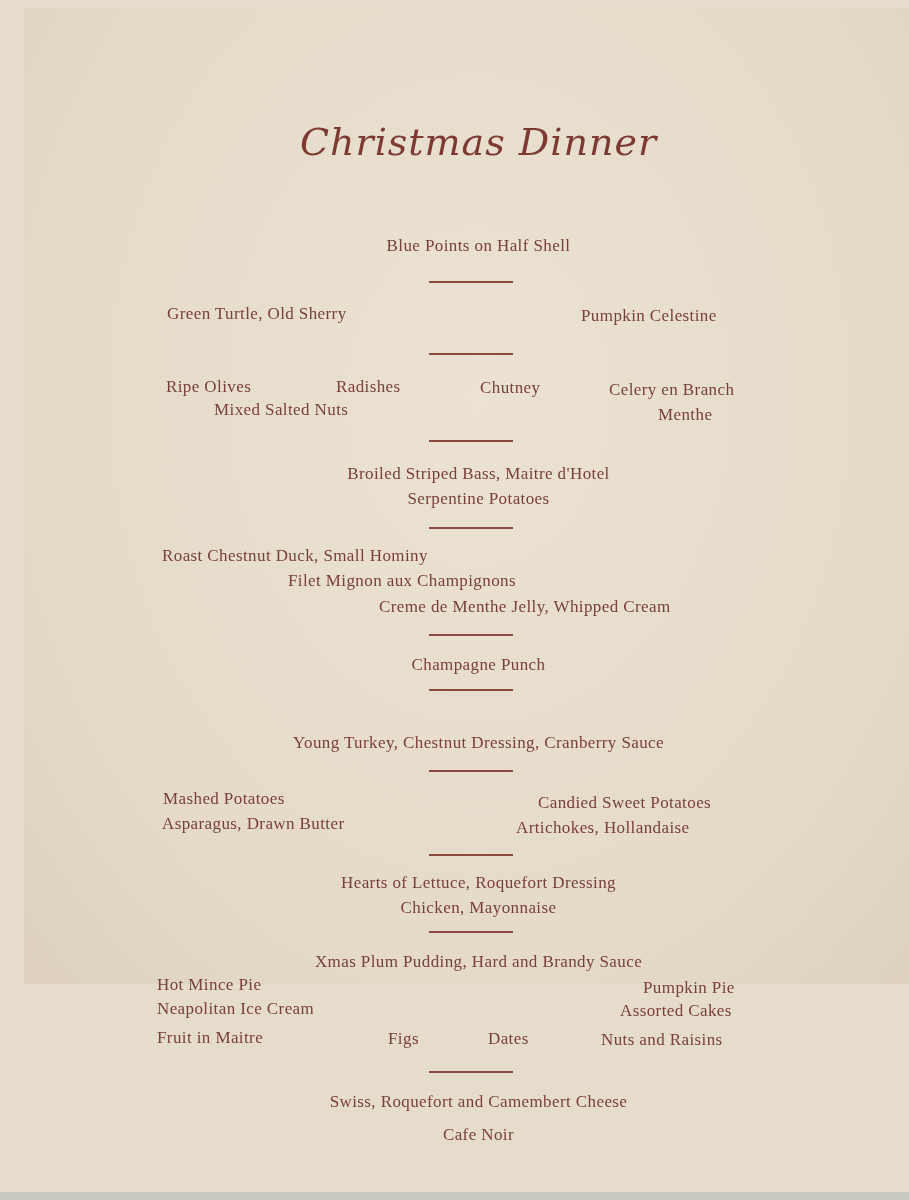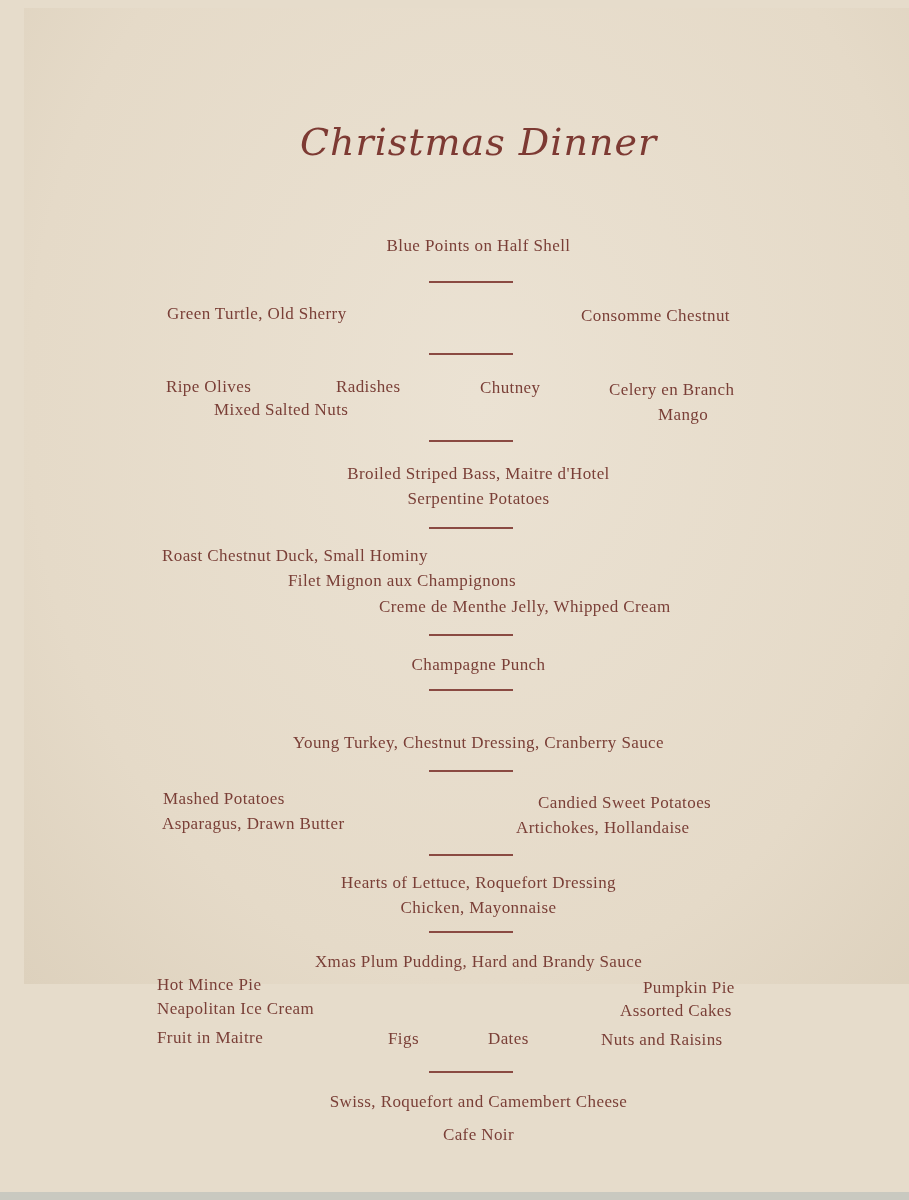--- a/index.html
+++ b/index.html
@@ -33,29 +33,29 @@
 </head>
 <body>
 
 <div class="page">
   <div class="title">Christmas Dinner</div>
 
   <div class="line center" style="top:228px">Blue Points on Half Shell</div>
   <div class="rule" style="top:273px"></div>
 
   <div class="line" style="top:296px; left:143px">Green Turtle, Old Sherry</div>
-  <div class="line" style="top:298px; left:557px">Consomme Chestnut</div>
+  <div class="line" style="top:298px; left:557px">Pumpkin Celestine</div>
   <div class="rule" style="top:345px"></div>
 
   <div class="line" style="top:369px; left:142px">Ripe Olives</div>
   <div class="line" style="top:369px; left:312px">Radishes</div>
   <div class="line" style="top:370px; left:456px">Chutney</div>
   <div class="line" style="top:372px; left:585px">Celery en Branch</div>
   <div class="line" style="top:392px; left:190px">Mixed Salted Nuts</div>
-  <div class="line" style="top:397px; left:634px">Mango</div>
+  <div class="line" style="top:397px; left:634px">Menthe</div>
   <div class="rule" style="top:432px"></div>
 
   <div class="line center" style="top:456px">Broiled Striped Bass, Maitre d'Hotel</div>
   <div class="line center" style="top:481px">Serpentine Potatoes</div>
   <div class="rule" style="top:519px"></div>
 
   <div class="line" style="top:538px; left:138px">Roast Chestnut Duck, Small Hominy</div>
   <div class="line" style="top:563px; left:264px">Filet Mignon aux Champignons</div>
   <div class="line" style="top:589px; left:355px">Creme de Menthe Jelly, Whipped Cream</div>
   <div class="rule" style="top:626px"></div>

